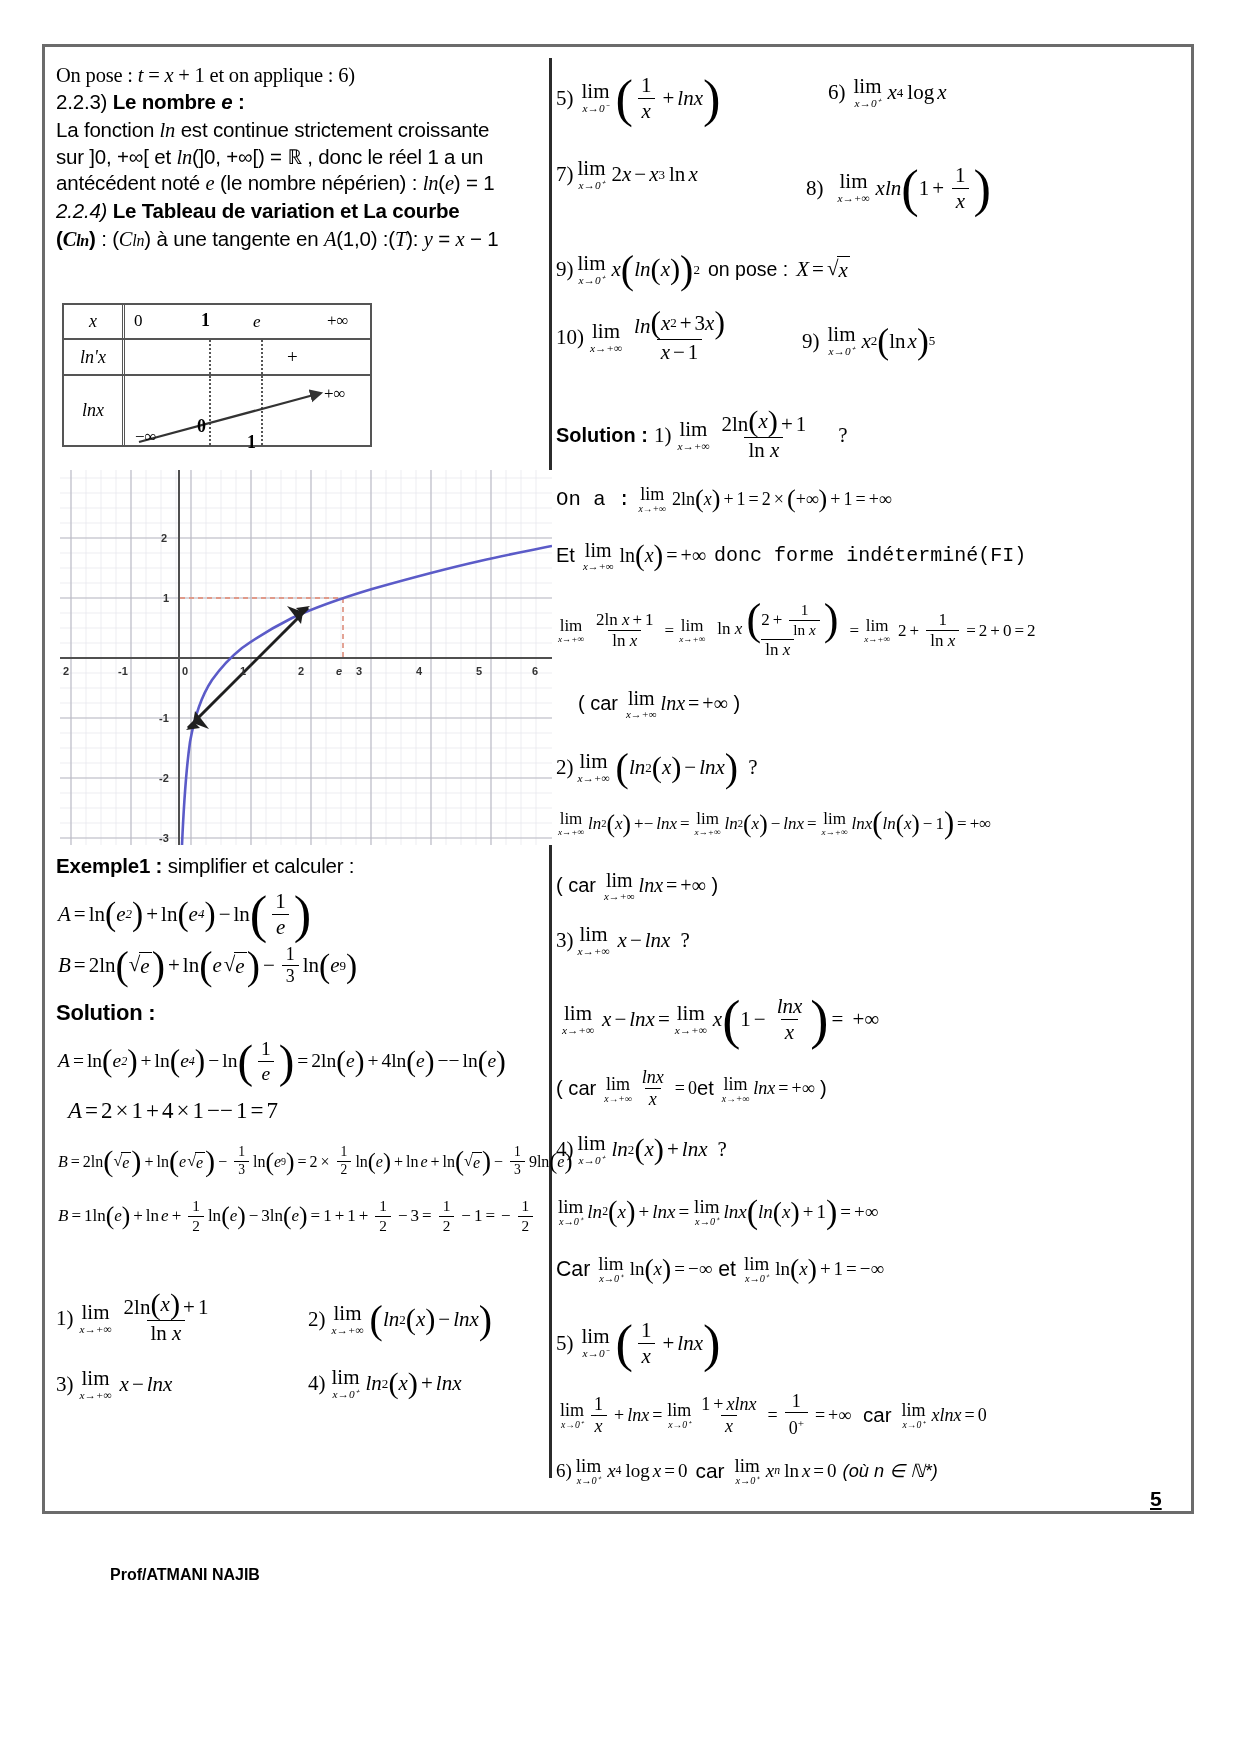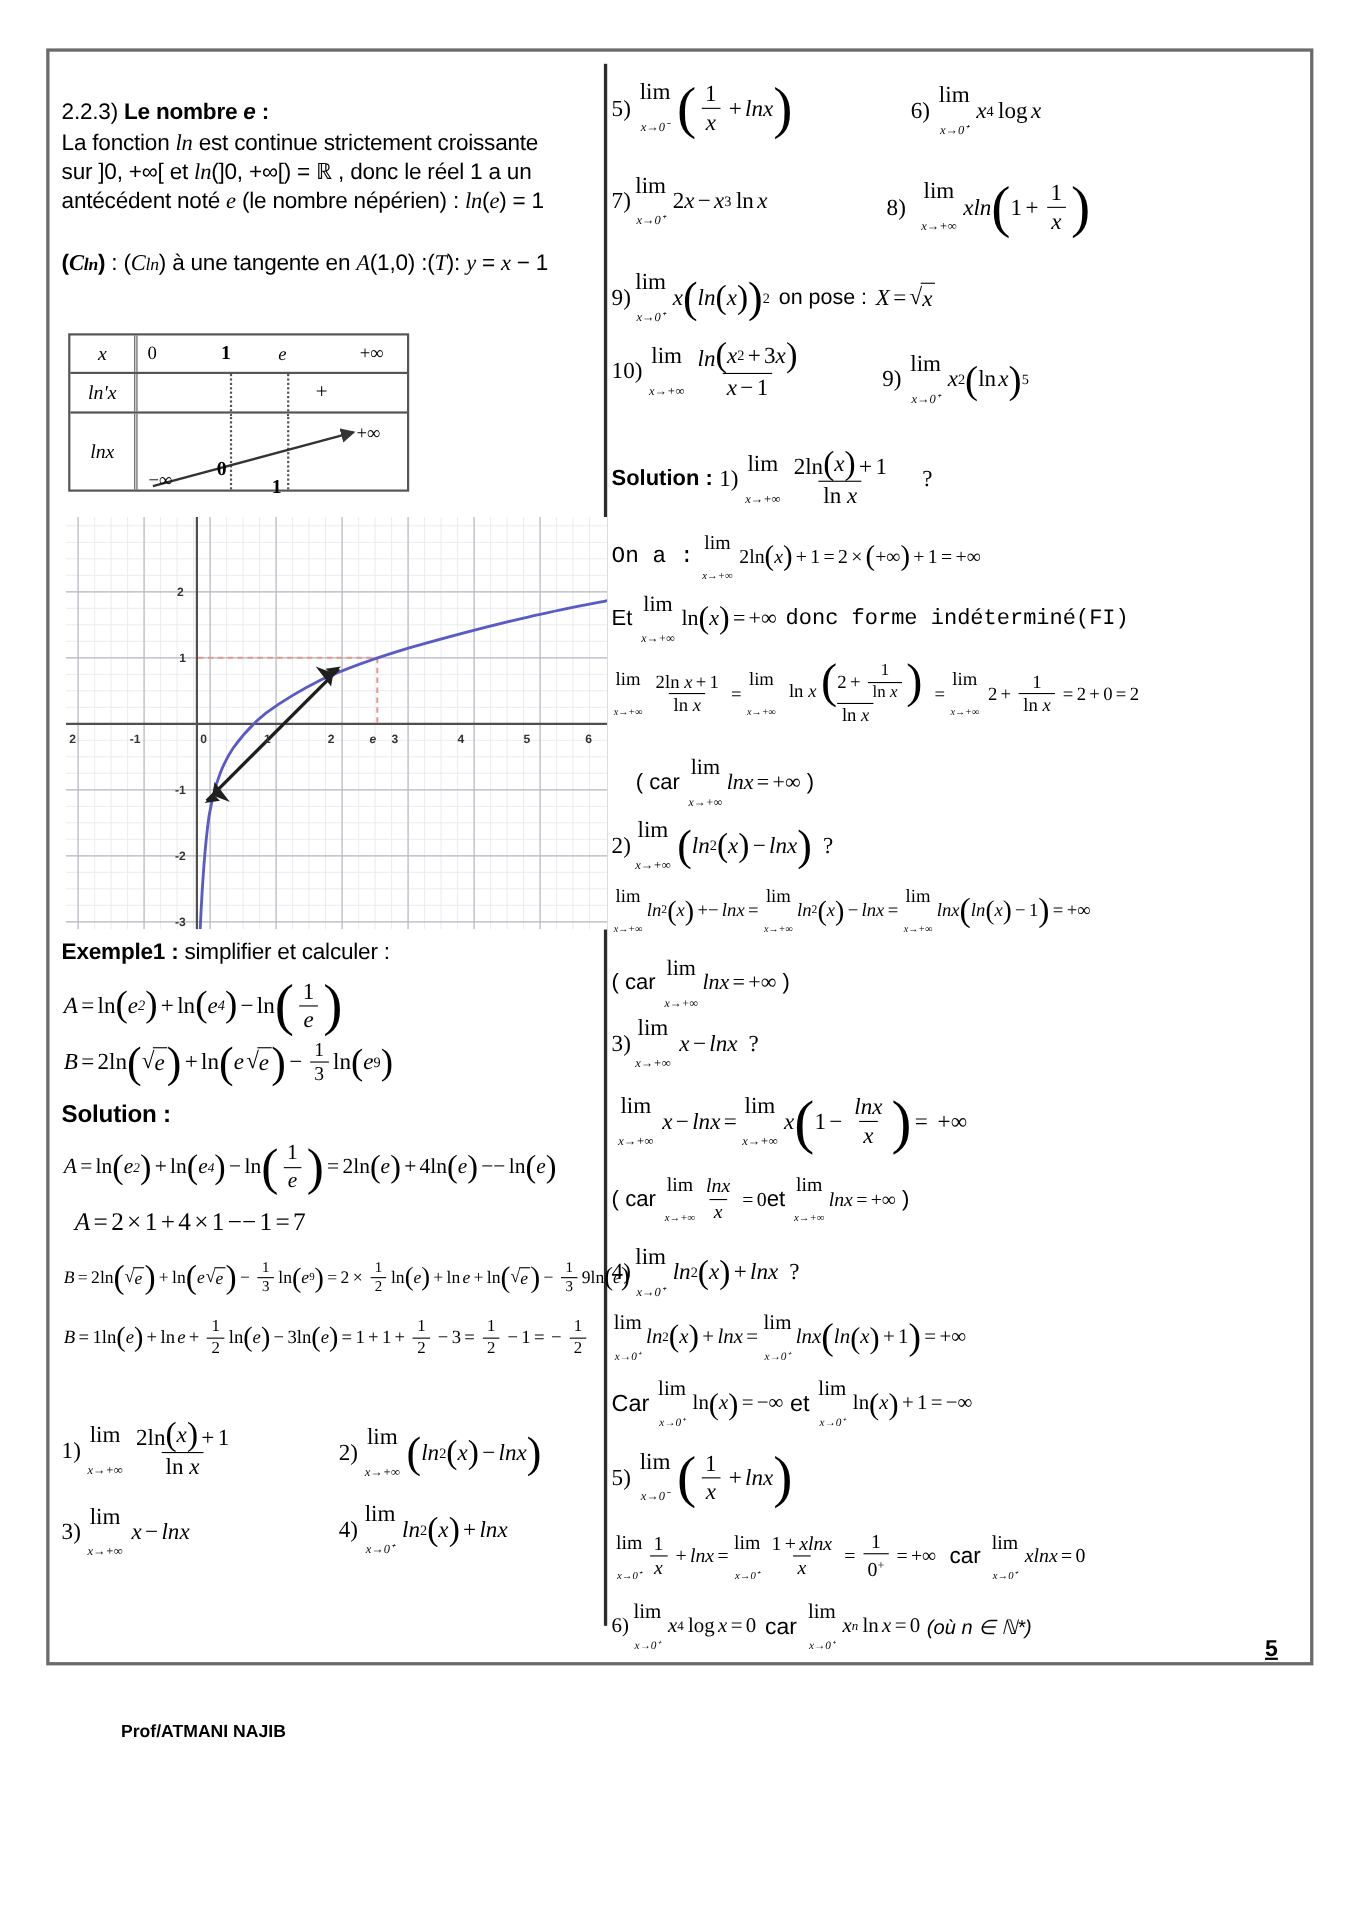--- a/index.html
+++ b/index.html
@@ -83,21 +83,21 @@
   
   .lim {
     display: inline-flex;
     flex-direction: column;
     align-items: center;
     justify-content: center;
     vertical-align: middle;
     margin: 0 2px;
   }
   .lim .top { font-style: normal; line-height: 1em; }
-  .lim .bot { font-size: 0.54em; line-height: 1em; margin-top: 17px; white-space: nowrap; }
+  .lim .bot { font-size: 0.54em; line-height: 1em; margin-top: 1px; white-space: nowrap; }
 
   
   .frac {
     display: inline-flex;
     flex-direction: column;
     align-items: center;
     vertical-align: middle;
     margin: 0 4px;
     line-height: 1.08em;
   }
@@ -181,32 +181,39 @@
 </head>
 <body>
 
 <div class="page">
 
   <div class="page-border"></div>
   <div class="col-divider"></div>
 
   <div class="left-col">
 
+    <div class="ptext abs" style="left:2px; top:4px; width:500px;">
+      <span class="mr">On pose : </span><span class="mi">t</span><span class="mr"> = </span><span class="mi">x</span><span class="mr"> + 1 et on applique : 6)</span>
+    </div>
 
     <div class="ptext abs" style="left:2px; top:31px;">
       <span>2.2.3)</span>
       <span class="b"> Le nombre <span class="i">e</span> :</span>
     </div>
 
     <div class="ptext abs" style="left:2px; top:59px; width:505px;">
       La fonction <span class="mi">ln</span> est continue strictement croissante<br>
       sur ]0, +∞[ et <span class="mi">ln</span>(]0, +∞[) = <span style="font-family:'Liberation Serif',serif;">ℝ</span> , donc le réel 1 a un<br>
       antécédent noté <span class="mi">e</span> (le nombre népérien) : <span class="mi">ln</span>(<span class="mi">e</span>) = 1
     </div>
 
+    <div class="ptext abs" style="left:2px; top:140px;">
+      <span class="i">2.2.4)</span>
+      <span class="b"> Le Tableau de variation et La courbe</span>
+    </div>
 
     <div class="ptext abs" style="left:2px; top:168px;">
       <span class="b">(<span class="mi">C</span><span class="mi" style="font-size:0.78em;">ln</span>)</span><span> : (</span><span class="mi">C</span><span class="mi" style="font-size:0.78em;">ln</span><span>) à une tangente en </span><span class="mi">A</span><span>(1,0) :(</span><span class="mi">T</span><span>): </span><span class="mi">y</span><span> = </span><span class="mi">x</span><span> − 1</span>
     </div>
 
     <div class="vartable" style="left:8px; top:245px; width:306px; height:140px;">
 
       <div class="vt-row" style="height:33px;">
         <div class="vt-label">x</div>
         <div class="vt-body">

